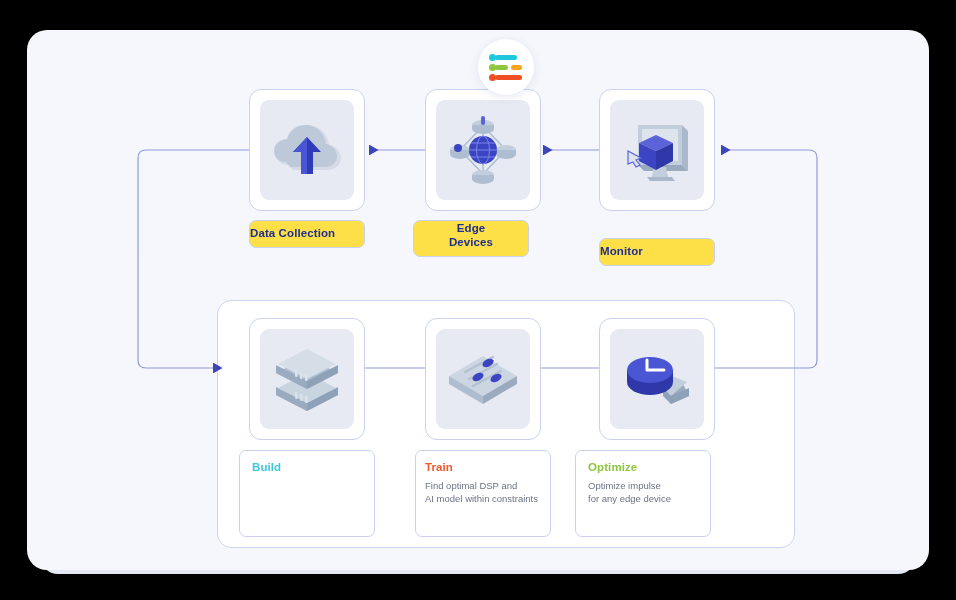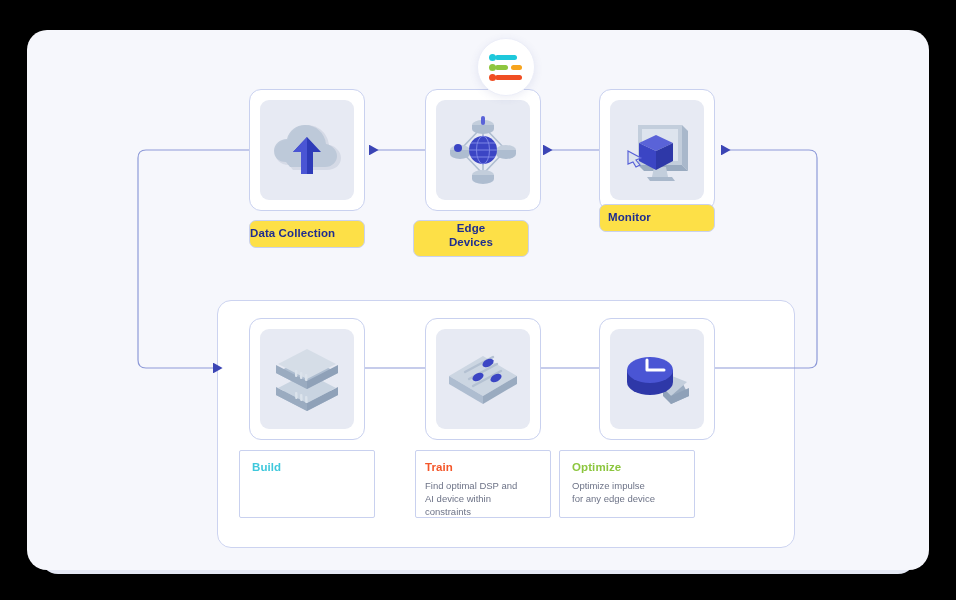--- a/index.html
+++ b/index.html
@@ -131,24 +131,24 @@
     font-size: 11.5px;
     font-weight: bold;
     line-height: 1.2;
     letter-spacing: 0.1px;
   }
 
   
   .desc-card {
     position: absolute;
     width: 136px;
-    height: 68px;
+    height: 87px;
     background: #ffffff;
     border: 1px solid #c9d1ef;
-    border-radius: 2px;
+    border-radius: 7px;
     z-index: 12;
     padding: 10px 12px;
   }
   .desc-title {
     font-size: 11.5px;
     font-weight: bold;
     margin-bottom: 6px;
     letter-spacing: 0.1px;
   }
   .desc-body {
@@ -274,21 +274,21 @@
 
     <div class="label-pill" style="left:222px; top:190px; width:116px; height:28px;">
       <span>Data Collection</span>
     </div>
 
     <div class="label-pill" style="left:386px; top:190px; width:116px; height:37px; flex-direction:column; line-height:1.25;">
       <span>Edge</span>
       <span>Devices</span>
     </div>
 
-    <div class="label-pill" style="left:572px; top:174px; width:116px; height:28px;padding-left:8px;">
+    <div class="label-pill" style="left:572px; top:208px; width:116px; height:28px;">
       <span>Monitor</span>
     </div>
 
     <div class="icon-card" style="left:222px; top:288px;">
       <div class="icon-tile">
         <svg width="74" height="72" viewBox="0 0 74 72">
           <polygon points="37,36 68,52 37,68 6,52" fill="#aebdd0"></polygon>
           <polygon points="6,52 37,68 37,60 6,44" fill="#9aabc0"></polygon>
           <polygon points="68,52 37,68 37,60 68,44" fill="#8fa1b8"></polygon>
           <polygon points="37,30 66,45 37,60 8,45" fill="#c9d4e1"></polygon>
@@ -345,25 +345,25 @@
     </div>
 
     <div class="desc-card" style="left:212px; top:420px;">
       <div class="desc-title" style="color:#3fc8dc;">Build</div>
     </div>
 
     <div class="desc-card" style="left:388px; top:420px;padding-left:9px;">
       <div class="desc-title" style="color:#f4572a;">Train</div>
       <div class="desc-body">
         <div>Find optimal DSP and</div>
-        <div>AI device within constraints</div>
-      </div>
-    </div>
-
-    <div class="desc-card" style="left:532px; top:420px;">
+        <div>AI model within constraints</div>
+      </div>
+    </div>
+
+    <div class="desc-card" style="left:548px; top:420px;">
       <div class="desc-title" style="color:#8cc63e;">Optimize</div>
       <div class="desc-body">
         <div>Optimize impulse</div>
         <div>for any edge device</div>
       </div>
     </div>
 
   </div>
 </div>
 

